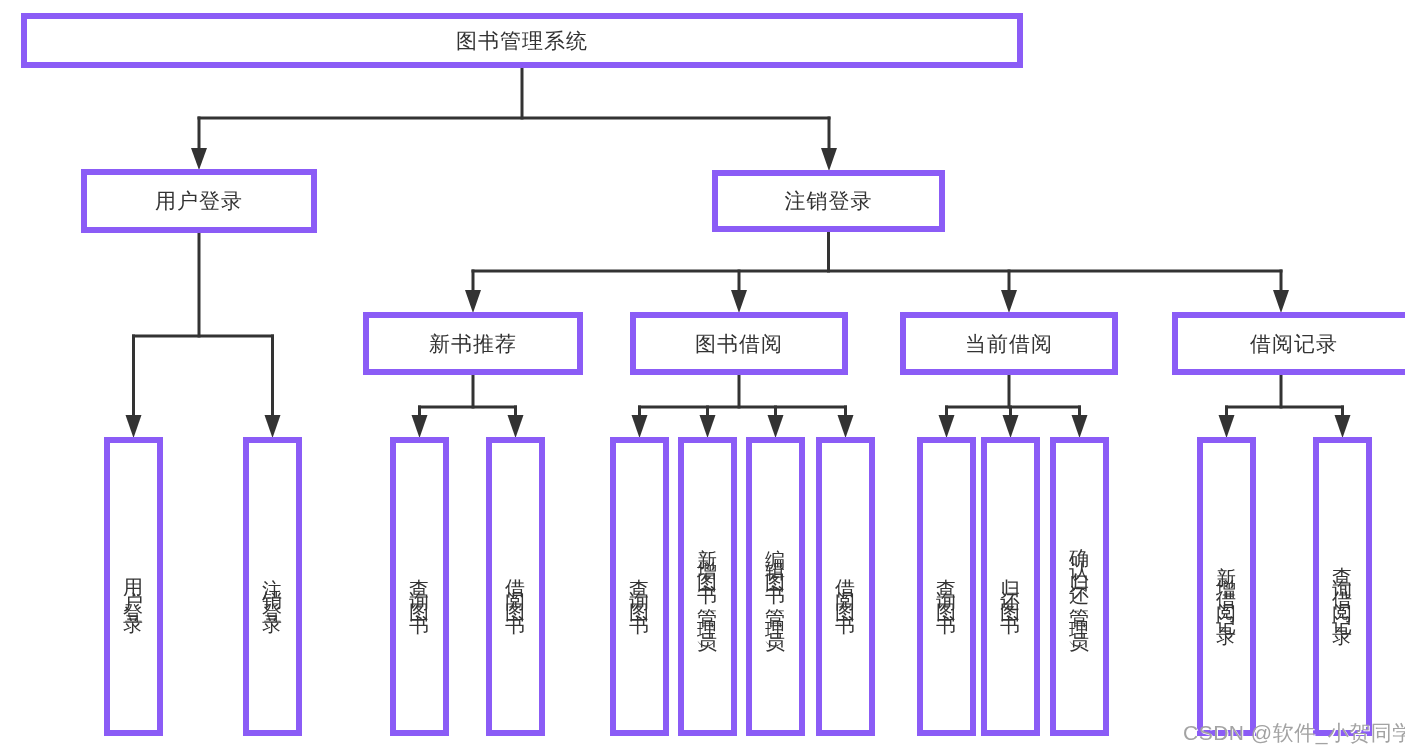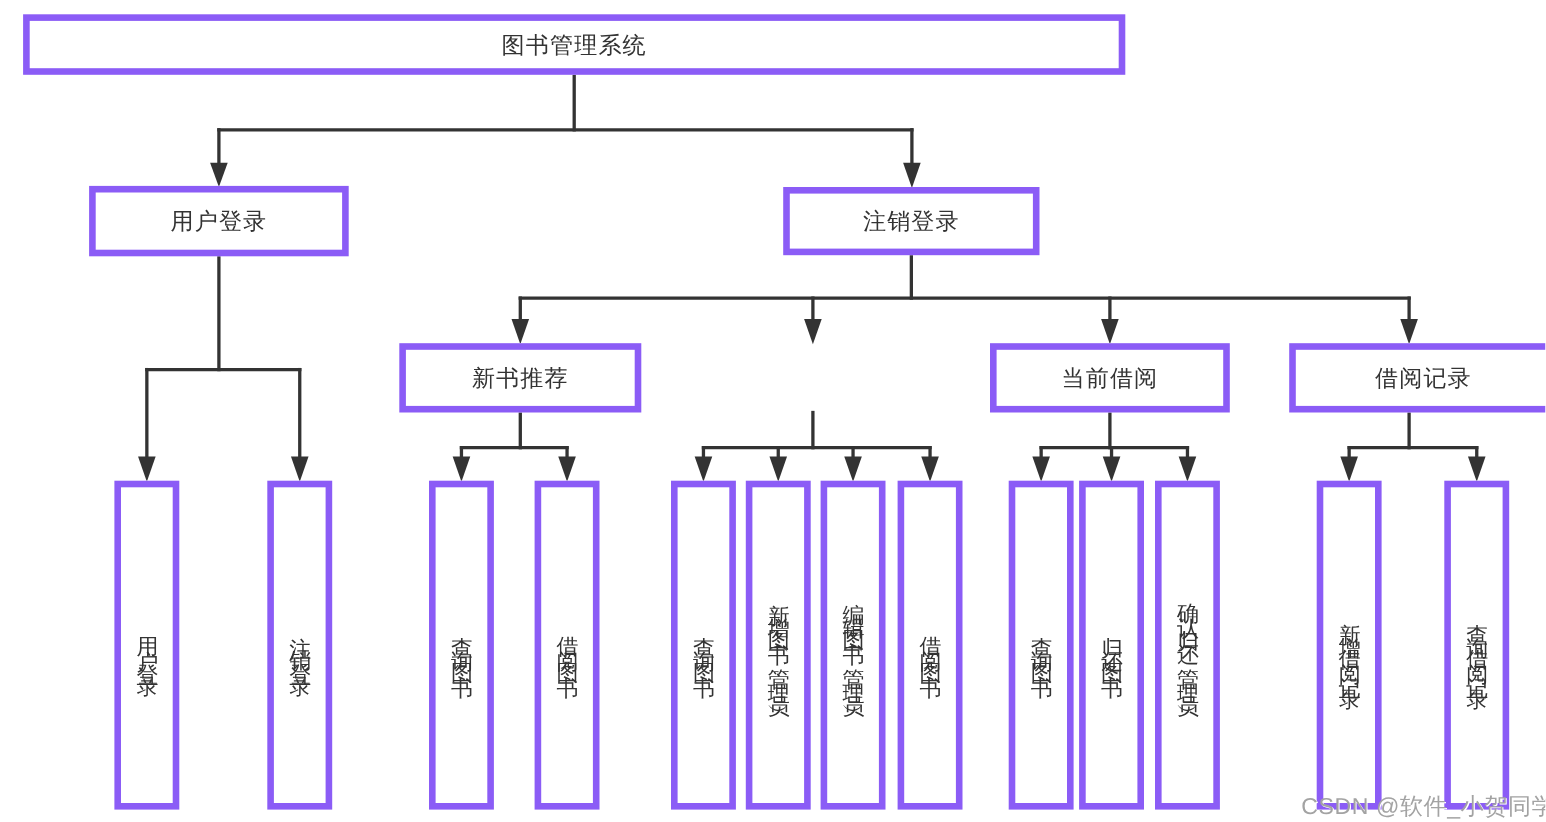--- a/index.html
+++ b/index.html
@@ -161,20 +161,21 @@
       <polygon points="1334.5,415 1350.5,415 1342.5,438"></polygon>
     </g>
   </svg>
 
   <div class="box hbox" id="root-box">图书管理系统</div>
 
   <div class="box hbox" id="user-login">用户登录</div>
   <div class="box hbox" id="book-mgmt">注销登录</div>
 
   <div class="box hbox" id="new-books">新书推荐</div>
+  <div class="box hbox" id="book-borrow">图书借阅</div>
   <div class="box hbox" id="current-loan">当前借阅</div>
   <div class="box hbox" id="loan-records">借阅记录</div>
 
   <div class="box vbox" id="leaf-a0">用户登录</div>
   <div class="box vbox" id="leaf-a1">注销登录</div>
 
   <div class="box vbox" id="leaf-b0">查询图书</div>
   <div class="box vbox" id="leaf-b1">借阅图书</div>
 
   <div class="box vbox" id="leaf-c0">查询图书</div>

